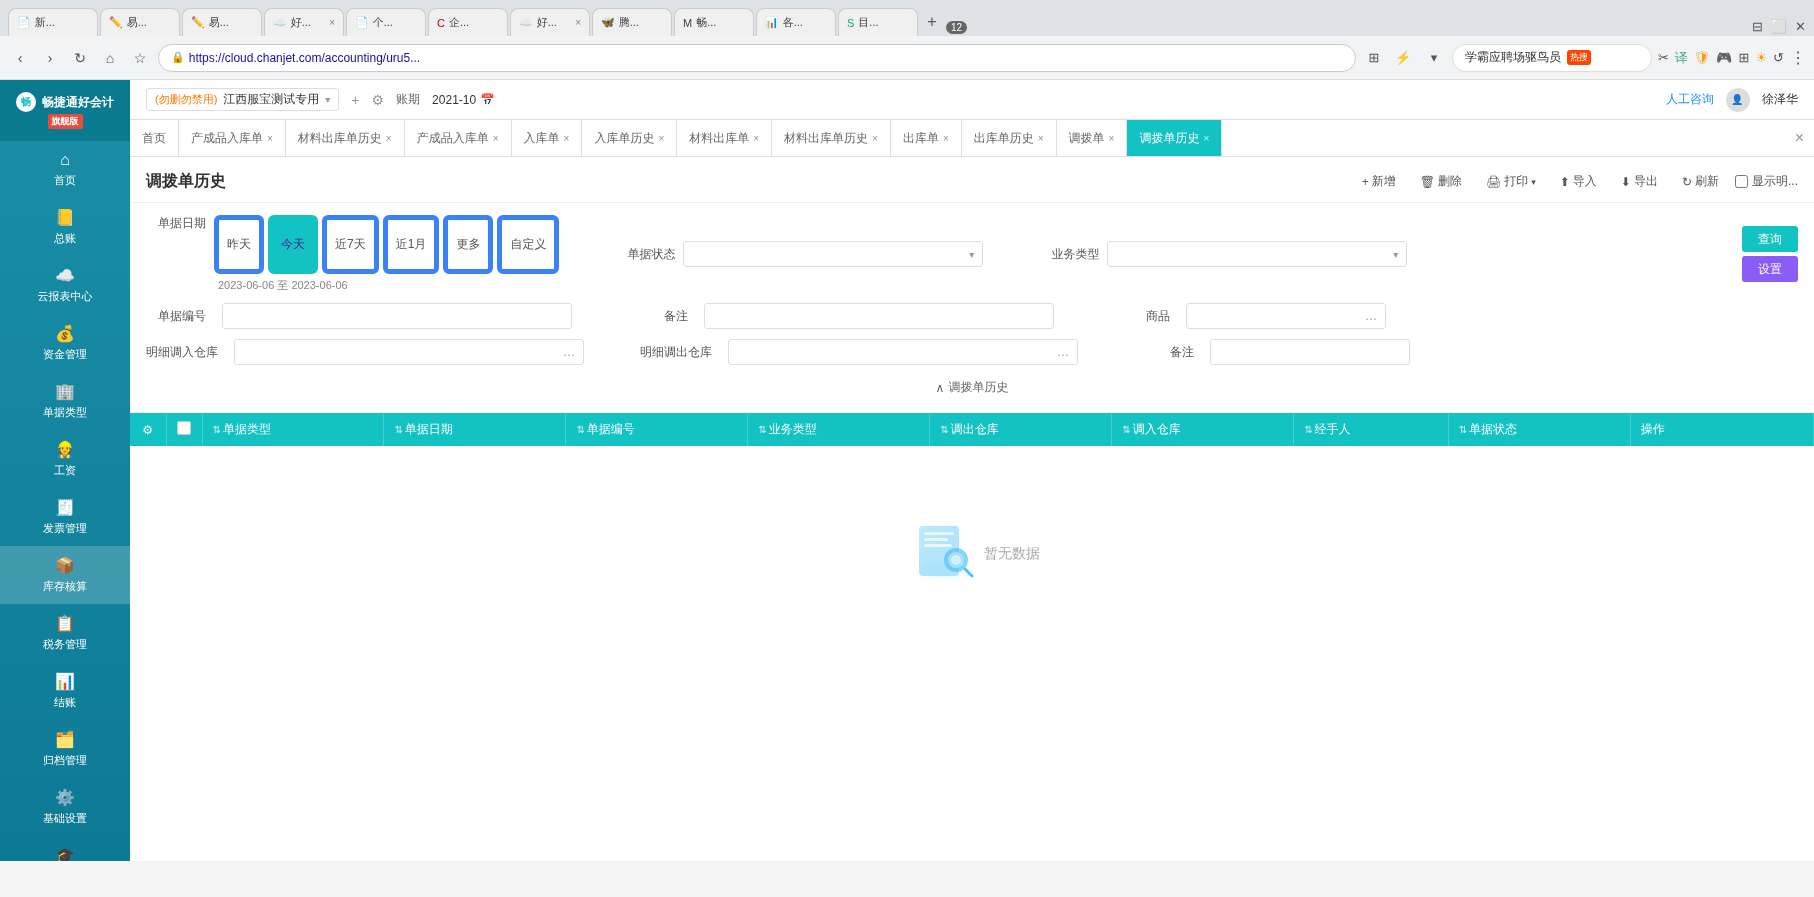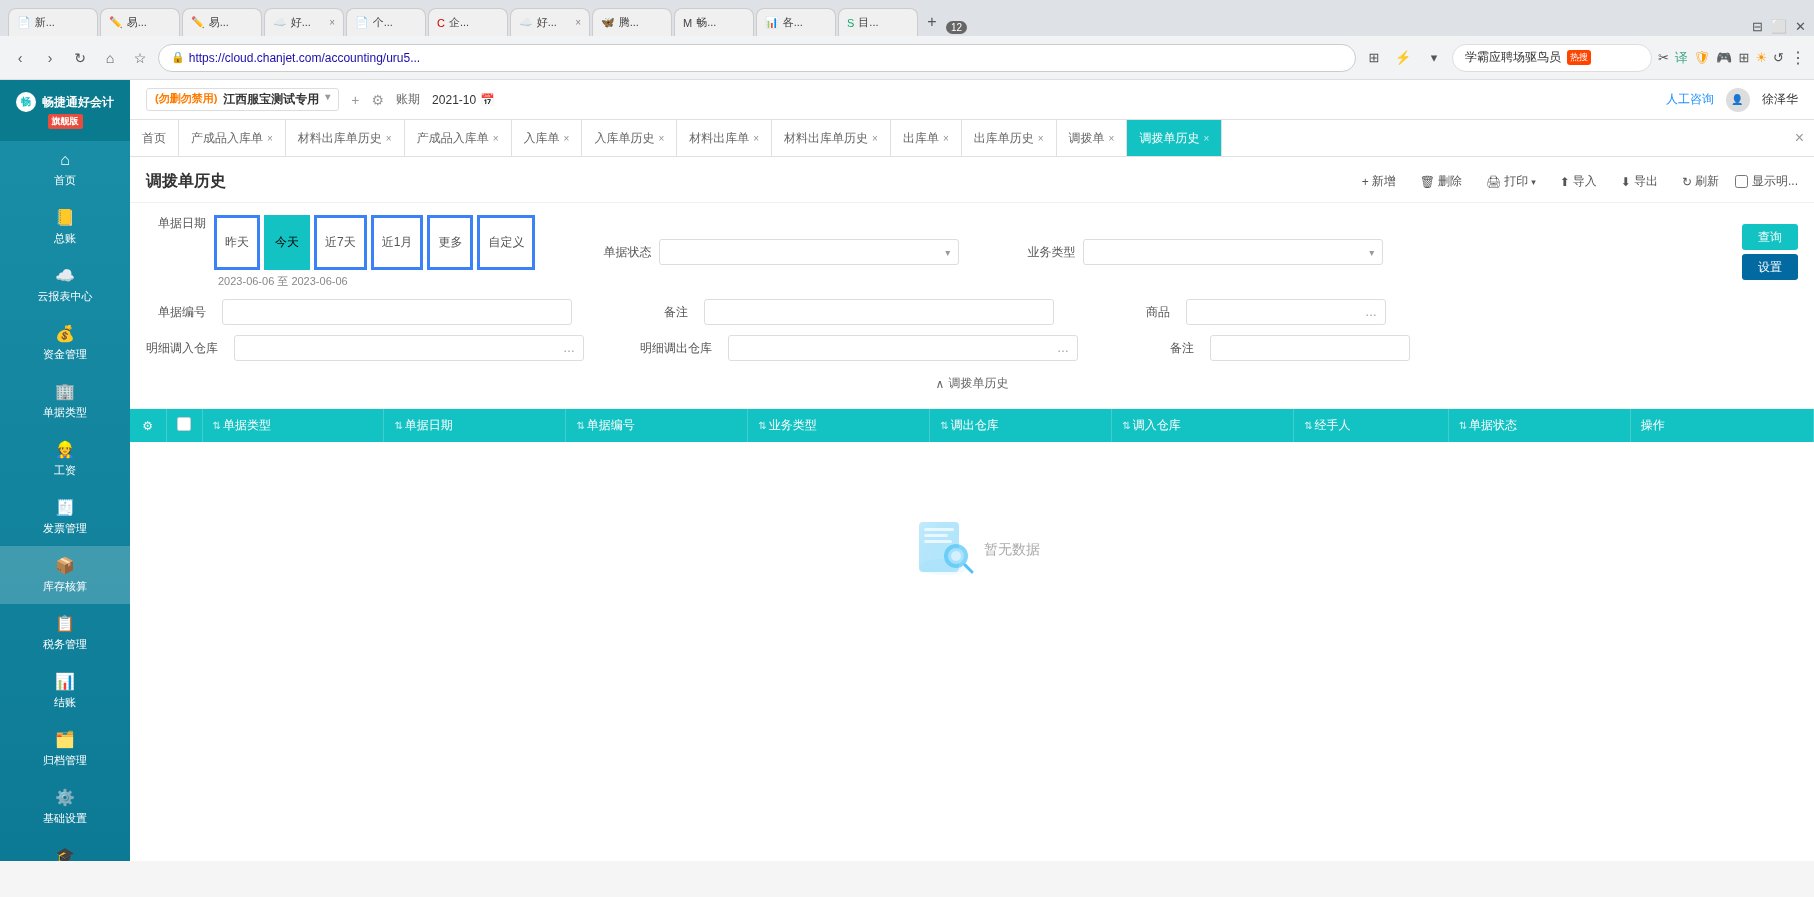--- a/index.html
+++ b/index.html
@@ -24,21 +24,21 @@
     .sidebar-logo .version-badge { background: #e74c3c; color: white; font-size: 9px; padding: 1px 4px; border-radius: 2px; margin-top: 2px; }
     .sidebar-item { display: flex; flex-direction: column; align-items: center; padding: 10px 4px; cursor: pointer; color: white; font-size: 12px; gap: 4px; }
     .sidebar-item .icon { font-size: 16px; }
     .sidebar-item .label { font-size: 11px; }
 
     
     .main-content { flex: 1; display: flex; flex-direction: column; background: #f0f2f5; overflow: hidden; }
 
     
     .top-bar { background: white; display: flex; align-items: center; padding: 0 16px; height: 40px; border-bottom: 1px solid #e0e0e0; gap: 12px; }
-    .company-selector { display: flex; align-items: flex-start; gap: 6px; font-size: 12px; color: #333; cursor: pointer; border: 1px solid #ddd; padding: 2px 8px; border-radius: 3px; font-weight: bold; }
+    .company-selector { display: flex; align-items: center; gap: 6px; font-size: 12px; color: #333; cursor: pointer; border: 1px solid #ddd; padding: 2px 8px; border-radius: 3px; }
     .period-label { font-size: 12px; color: #666; }
     .period-value { display: flex; align-items: center; gap: 4px; color: #333; font-size: 12px; }
     .user-area { margin-left: auto; display: flex; align-items: center; gap: 12px; font-size: 12px; color: #333; }
     .service-btn { color: #1890ff; cursor: pointer; }
 
     
     .tab-bar { background: white; display: flex; align-items: center; border-bottom: 1px solid #e0e0e0; overflow-x: auto; min-height: 36px; }
     .page-tab { display: flex; align-items: center; padding: 0 12px; height: 36px; font-size: 12px; color: #666; cursor: pointer; border-right: 1px solid #e0e0e0; white-space: nowrap; gap: 4px; flex-shrink: 0; }
     .page-tab.active { color: white; background: #13c2c2; }
     .page-tab .tab-x { font-size: 10px; color: inherit; cursor: pointer; opacity: 0.7; }
@@ -49,29 +49,29 @@
     .page-title { font-size: 16px; font-weight: bold; color: #333; flex: 1; }
     .page-actions { display: flex; align-items: center; gap: 8px; }
     .action-btn { display: flex; align-items: center; gap: 3px; font-size: 12px; color: #555; cursor: pointer; padding: 4px 8px; }
     .display-toggle { display: flex; align-items: center; gap: 4px; font-size: 12px; color: #555; }
 
     
     .filter-area { padding: 12px 16px; border-bottom: 1px solid #f0f0f0; }
     .filter-row { display: flex; align-items: center; gap: 16px; margin-bottom: 10px; }
     .filter-label { font-size: 12px; color: #555; white-space: nowrap; min-width: 60px; text-align: right; }
     .filter-date-btns { display: flex; align-items: center; gap: 4px; flex-wrap: wrap; }
-    .date-btn { padding: 16px 8px; font-size: 12px; color: #555; cursor: pointer; border: 3px solid #3b82f6; border-radius: 0; background: white; }
-    .date-btn.active { background: #13c2c2; color: #000000; border-color: #13c2c2; }
+    .date-btn { padding: 16px 8px; font-size: 12px; color: #555; cursor: pointer; border: 5px solid #3b82f6; border-radius: 6px; background: white; }
+    .date-btn.active { background: #13c2c2; color: #4c1d95; border-color: #13c2c2; }
     .date-range { font-size: 11px; color: #888; margin-left: 4px; }
     .filter-select { border: 1px solid #ddd; border-radius: 3px; padding: 3px 8px; font-size: 12px; min-width: 200px; height: 26px; display: flex; align-items: center; justify-content: space-between; cursor: pointer; background: white; }
     .filter-input { border: 1px solid #ddd; border-radius: 3px; padding: 3px 8px; font-size: 12px; min-width: 300px; height: 26px; background: white; }
     .filter-input-wide { border: 1px solid #ddd; border-radius: 3px; padding: 3px 8px; font-size: 12px; min-width: 380px; height: 26px; background: white; display: flex; align-items: center; justify-content: space-between; cursor: pointer; }
     .collapse-btn { display: flex; align-items: center; justify-content: center; gap: 4px; font-size: 12px; color: #666; cursor: pointer; padding: 4px; }
     .query-btn { background: #13c2c2; color: white; border: none; padding: 4px 16px; border-radius: 3px; font-size: 12px; cursor: pointer; height: 26px; }
-    .setting-btn { background: #0369a1; color: white; border: none; padding: 4px 16px; border-radius: 3px; font-size: 12px; cursor: pointer; height: 26px; }
+    .setting-btn { background: #8b5cf6; color: white; border: none; padding: 4px 16px; border-radius: 3px; font-size: 12px; cursor: pointer; height: 26px; }
 
     
     .table-container { overflow-x: auto; }
     .data-table { width: 100%; border-collapse: collapse; }
     .table-header { background: #13c2c2; color: white; }
     .table-header th { padding: 8px 10px; font-size: 12px; font-weight: normal; text-align: left; border-right: 1px solid rgba(255,255,255,0.2); white-space: nowrap; cursor: pointer; }
     .table-header th:first-child { width: 32px; text-align: center; }
     .th-content { display: flex; align-items: center; gap: 2px; }
     .sort-icon { font-size: 10px; opacity: 0.8; }
 

